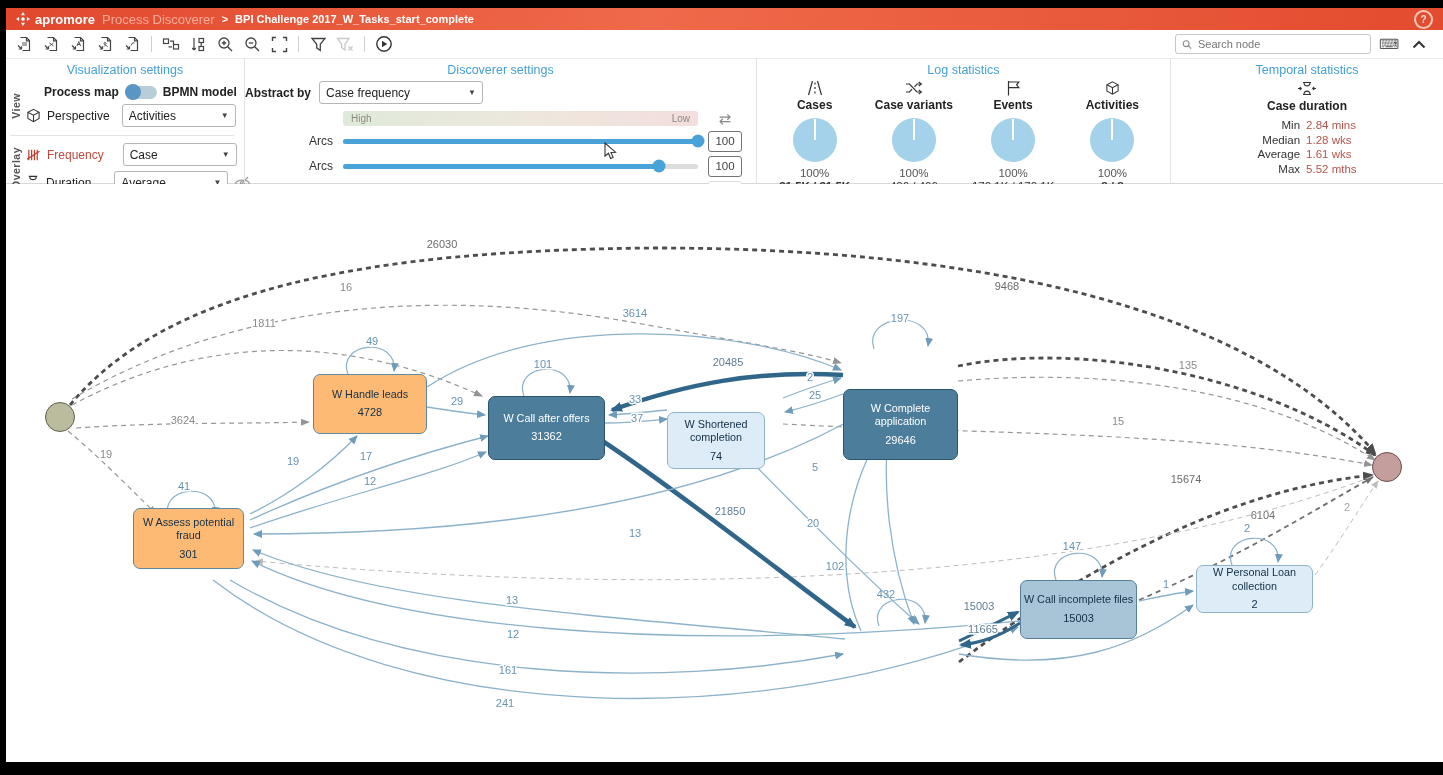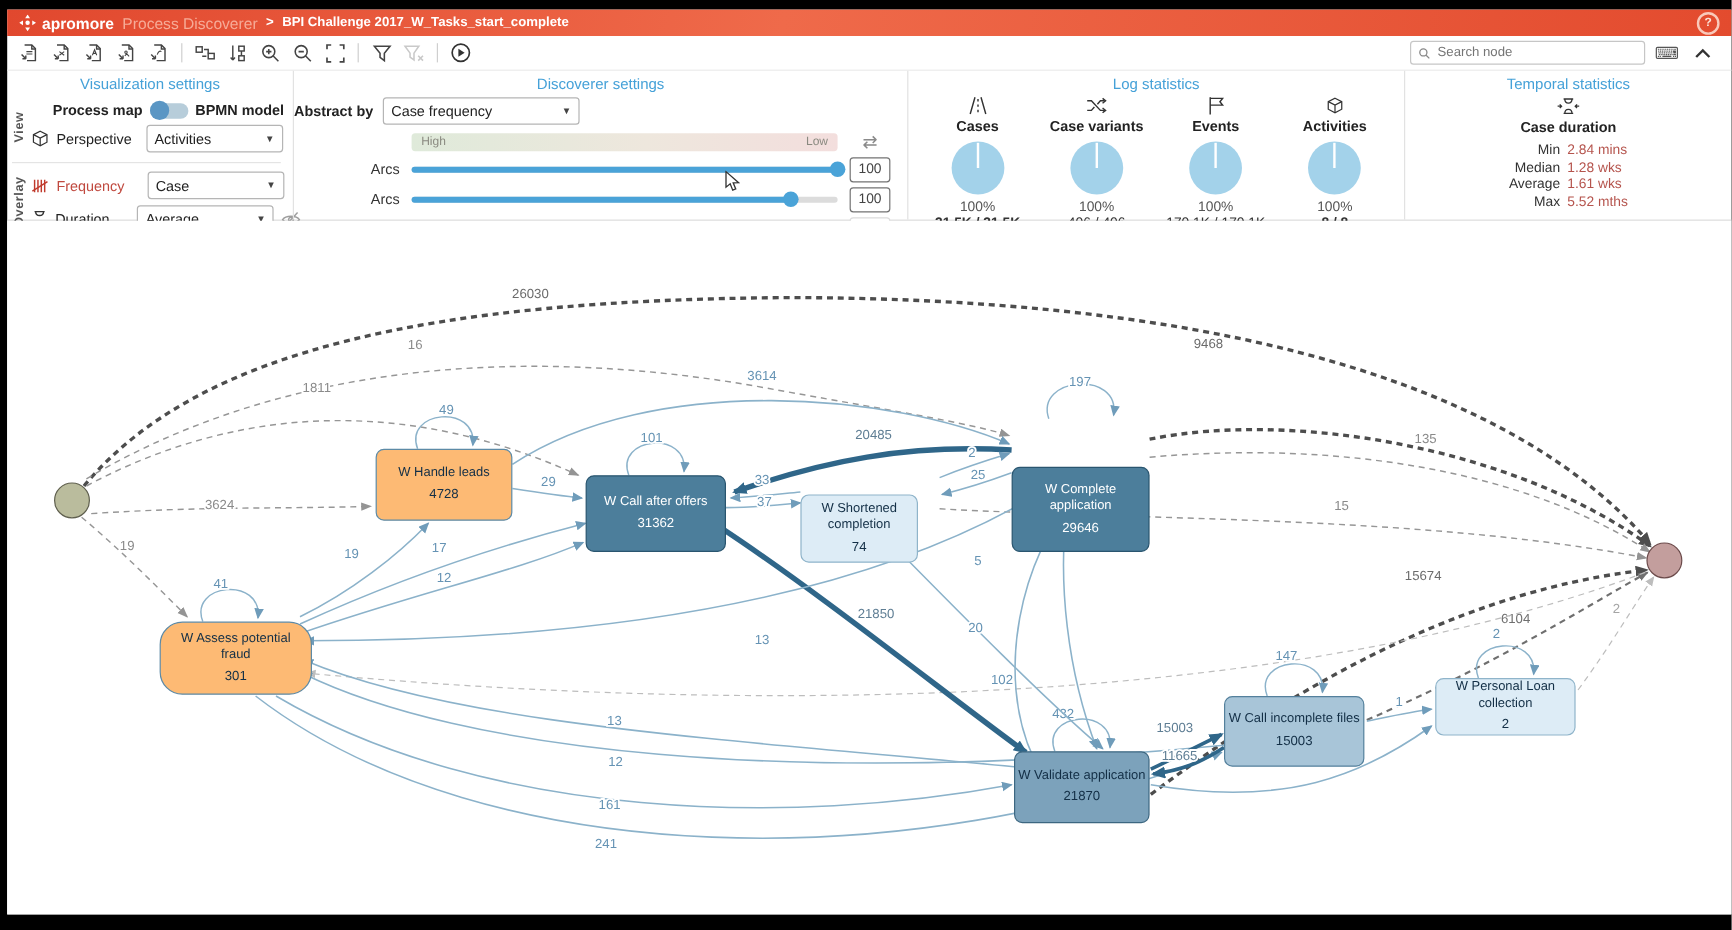--- a/index.html
+++ b/index.html
@@ -576,23 +576,22 @@
         <text x="1160" y="404" class="elabel blue">1</text>
         <path d="M 953,470 C 1065,489 1130,462 1187,421" class="edge blue" marker-end="url(#m-blue)"></path>
       </svg>
     <div id="pm-nodes">
         <div class="pnode v-light" style="left: 307px; top: 190px; width: 114px; height: 60px;"><span class="nlabel">W Handle leads</span><span class="ncount">4728</span></div>
         <div class="pnode v-dark" style="left: 482px; top: 212px; width: 117px; height: 64px;"><span class="nlabel">W Call after offers</span><span class="ncount">31362</span></div>
         <div class="pnode v-lighter" style="left: 661px; top: 210px; width: 98px; height: 57px; margin-top: 18px;"><span class="nlabel">W Shortened
 completion</span><span class="ncount">74</span></div>
         <div class="pnode v-dark" style="left: 837px; top: 165px; width: 115px; height: 71px; margin-top: 40px;"><span class="nlabel">W Complete
 application</span><span class="ncount">29646</span></div>
-        <div class="pnode v-light" style="left: 127px; top: 334px; width: 127px; height: 61px; border-radius: 19px;"><span class="nlabel">W Assess potential
+        <div class="pnode v-light" style="left: 127px; top: 324px; width: 111px; height: 61px;"><span class="nlabel">W Assess potential
 fraud</span><span class="ncount">301</span></div>
-        <div class="pnode v-mid" style="left: 839px; top: 442px; width: 113px; height: 60px;"><span class="nlabel">W Validate application</span><span class="ncount">21870</span></div>
         <div class="pnode v-midlight" style="left: 1014px; top: 396px; width: 117px; height: 59px;"><span class="nlabel">W Call incomplete files</span><span class="ncount">15003</span></div>
         <div class="pnode v-lighter" style="left: 1190px; top: 381px; width: 117px; height: 48px;"><span class="nlabel">W Personal Loan
 collection</span><span class="ncount">2</span></div>
         <div class="pcirc pcirc-start" style="left: 39px; top: 218px; width: 30px; height: 30px;"></div>
         <div class="pcirc pcirc-end" style="left: 1366px; top: 268px; width: 30px; height: 30px;"></div>
       </div>
   </div>
 </div>
 
 <svg class="cursor-ghost" width="14" height="18" viewBox="0 0 14 18">

